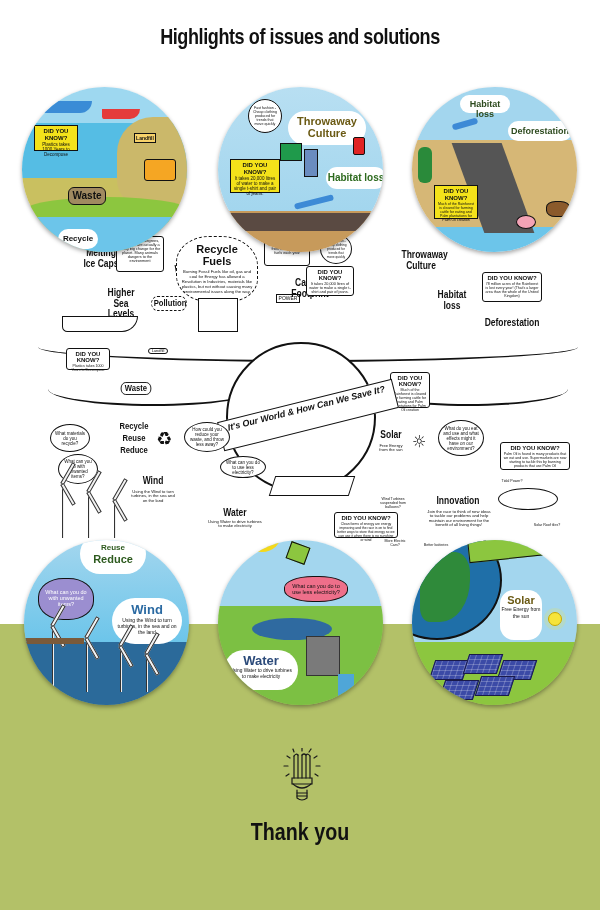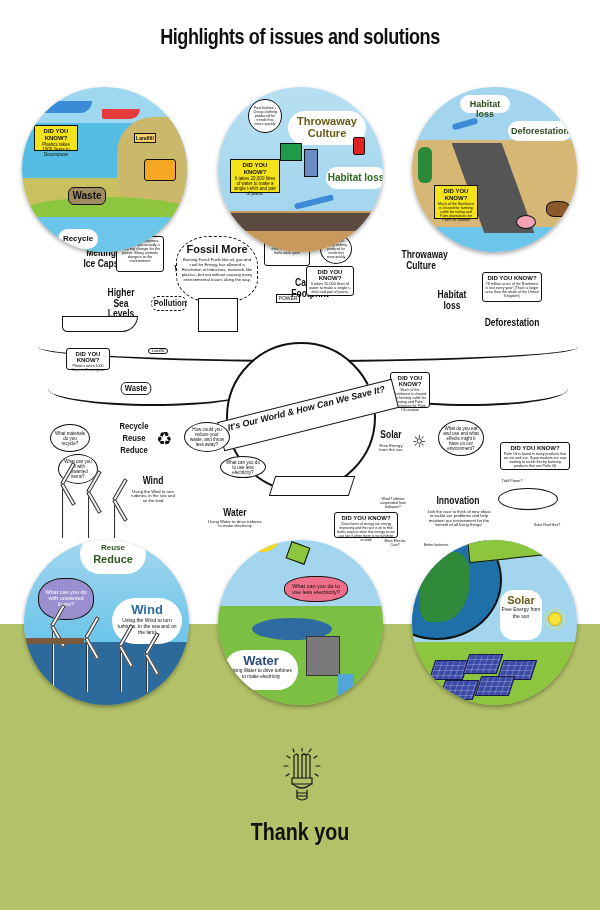--- a/index.html
+++ b/index.html
@@ -112,21 +112,21 @@
 <h1 class="page-title">Highlights of issues and solutions</h1>
 
 <div class="mural">
 
   <div class="sk h" style="left:38px;top:26px;width:50px;font-size:10px;">Melting Ice Caps</div>
   <div class="box" style="left:78px;top:14px;width:48px;height:36px;font-size:3.8px;">
     <span>If it rises by 2 degrees, which we are actually a really big change for the planet. Many animals dangers to the environment</span>
   </div>
   <div class="sk h" style="left:132px;top:32px;width:45px;font-size:10px;">Global Warming</div>
   <div class="cloud" style="left:138px;top:14px;width:82px;height:66px;">
-    <div style="font-weight:bold;font-size:11px;">Fossil More</div>
+    <div style="font-weight:bold;font-size:11px;">Recycle Fuels</div>
     <div style="font-size:4.2px;line-height:1.2;margin-top:2px;">Burning Fossil Fuels like oil, gas and coal for Energy has allowed a Revolution in Industries, materials like plastics, but not without causing many environmental issues along the way.</div>
   </div>
   <div class="box" style="left:226px;top:14px;width:46px;height:30px;font-size:3.8px;">
     <span>21.3 billion tonnes of carbon dioxide comes from burning fossil fuels each year</span>
   </div>
   <div class="sk h" style="left:250px;top:56px;width:44px;font-size:10px;">Carbon Footprint</div>
   <div class="bubble" style="left:282px;top:12px;width:32px;height:30px;">
     <span style="font-size:3.2px;">Fast fashion - Cheap clothing produced for trends that move quickly</span>
   </div>
   <div class="box" style="left:268px;top:44px;width:48px;height:30px;font-size:3.8px;">

